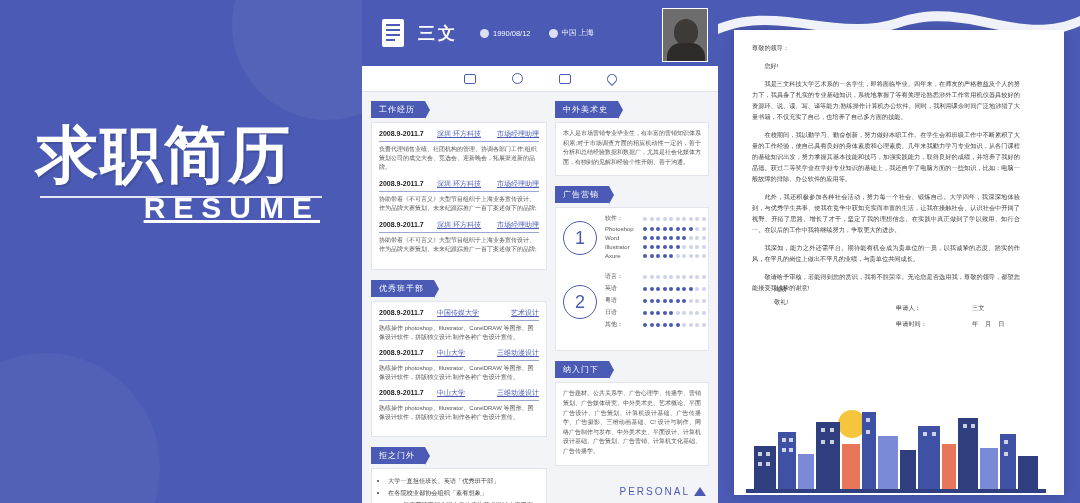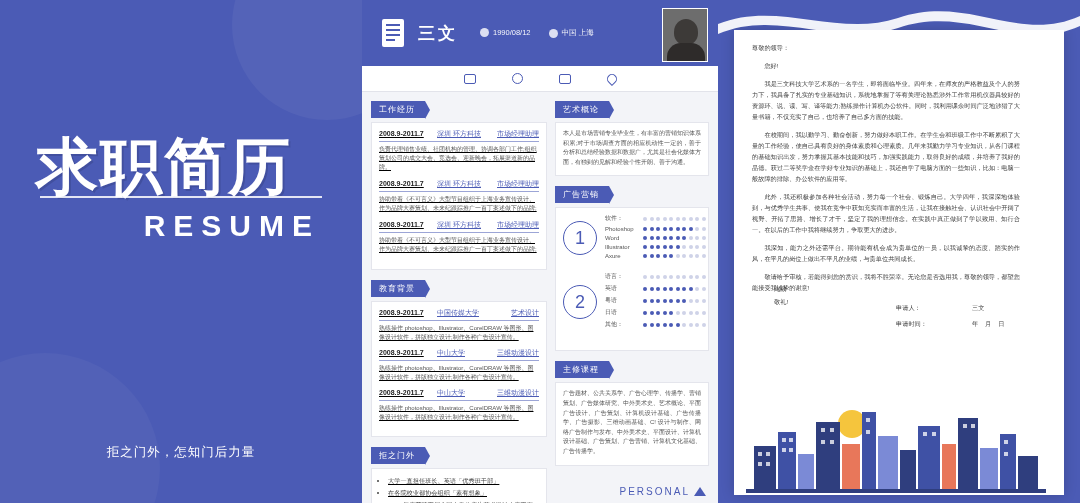--- a/index.html
+++ b/index.html
@@ -20,41 +20,42 @@
   
   .panel-cover {
     position: relative;
     width: 362px; height: 503px;
     background: #4b5bb5;
     overflow: hidden;
     flex: 0 0 362px;
   }
   .cover-title {
     position: absolute;
-    left: 36px; top: 136px;
+    left: 36px; top: 124px;
     width: 290px;
     color: #fff;
   }
   .cover-cn {
     font-size: 62px;
     font-weight: bold;
     letter-spacing: 2px;
     line-height: 1;
     font-family: "DejaVu Sans", sans-serif;
     text-shadow: 2px 2px 0 rgba(0,0,0,0.12);
     white-space: nowrap;
   }
   .cover-en {
     font-size: 30px;
     font-weight: bold;
     letter-spacing: 8px;
-    margin-top: 11px;
+    margin-top: 5px;
     text-align: right;
     padding-right: 6px;
     font-family: "Liberation Sans", sans-serif;
+    text-decoration: underline;
   }
   .cover-rule {
     position: absolute;
     left: 40px; top: 196px;
     width: 282px; height: 2px;
     background: rgba(255,255,255,.85);
   }
   .cover-slogan {
     position: absolute;
     left: 0; right: 0; bottom: 38px;
@@ -116,21 +117,21 @@
   .rh-doc-icon i:nth-child(3){ top: 15px; }
   .rh-doc-icon i:nth-child(4){ top: 20px; width: 9px; right:auto; }
   .rh-name {
     font-size: 17px;
     letter-spacing: 3px;
     font-weight: bold;
     margin-right: 22px;
   }
   .rh-meta {
     display: flex;
-    align-items: flex-start;
+    align-items: center;
     gap: 18px;
     font-size: 7.5px;
     opacity: .95;
   }
   .rh-meta .m {
     display: flex; align-items: center; gap: 4px;
   }
   .dot-ico {
     width: 9px; height: 9px;
     border-radius: 50%;
@@ -177,21 +178,21 @@
   }
   .sb-ico.circle { border-radius: 50%; width: 11px; height: 11px; }
   .sb-ico.pin { border-radius: 50% 50% 50% 0; transform: rotate(-45deg); width: 10px; height: 10px;}
 
   .resume-body {
     display: flex;
     height: 411px;
     padding: 6px 9px 0 9px;
     gap: 8px;
   }
-  .col-left { width: 192px; text-decoration: underline; }
+  .col-left { width: 192px; }
   .col-right { width: 154px; }
 
   .sec-tag {
     display: inline-block;
     background: #4b5bb5;
     color: #fff;
     font-size: 8px;
     letter-spacing: 1px;
     padding: 3px 10px 3px 8px;
     position: relative;
@@ -370,21 +371,20 @@
 
   <section class="panel-cover">
     <div class="cover-deco-a"></div>
     <div class="cover-deco-b"></div>
     <div class="cover-title">
       <div class="cover-cn">求职简历</div>
       <div class="cover-en">RESUME</div>
     </div>
     <div class="cover-rule"></div>
     <div class="cover-slogan">
-      <div>拒之门外，怎知门后力量</div>
     </div>
   </section>
 
   <section class="panel-resume">
 
     <header class="resume-header">
       <div class="rh-doc-icon">
         <i></i>
           <i></i>
           <i></i>
@@ -446,21 +446,21 @@
               <span class="job-date">2008.9-2011.7</span>
               <span class="job-org">深圳 环方科技</span>
               <span class="job-role">市场经理助理</span>
             </div>
             <div class="job-sep"></div>
             <div class="job-desc">协助带着《不可言义》大型节目组织于上海业务宣传设计、作为品牌大赛策划、未来纪跟踪推广一百丁案述做下的品牌;</div>
           </div>
 
         </div>
 
-        <div class="sec-tag">教育背景</div>
+        <div class="sec-tag">优秀班干部</div>
         <div class="card">
 
           <div class="edu-row">
             <div class="job-row">
               <span class="job-date">2008.9-2011.7</span>
               <span class="job-org">中国传媒大学</span>
               <span class="job-role">艺术设计</span>
             </div>
             <div class="job-sep"></div>
             <div class="edu-desc">熟练操作 photoshop、Illustrator、CorelDRAW 等图形、图像设计软件，拼版独立设计;制作各种广告设计宣传。</div>
@@ -496,21 +496,21 @@
               <li>在各院校业都协会组织「素有想象」</li>
               <li>2011 年度获第五届全国大学生广告艺术设计大赛平面作品类三等奖。</li>
             </ul>
           </div>
         </div>
 
       </div>
 
       <div class="col-right">
 
-        <div class="sec-tag">艺术概论</div>
+        <div class="sec-tag">中外美术史</div>
         <div class="card">
           <div class="intro-text">本人是市场营销专业毕业生，有丰富的营销知识体系积累;对于市场调查方面的相应机动性一定的，善于分析和总结经验数据和数据广，尤其是社会化媒体方面，有独到的见解和经验个性开朗、善于沟通。</div>
         </div>
 
         <div class="sec-tag">广告营销</div>
         <div class="card">
 
           <div class="skill-block">
             <div class="skill-num">1</div>
             <div class="skill-rows">
@@ -668,21 +668,21 @@
                     <span class=""></span>
                     <span class=""></span>
                     <span class=""></span>
                   </span>
               </div>
             </div>
           </div>
 
         </div>
 
-        <div class="sec-tag">主修课程</div>
+        <div class="sec-tag">纳入门下</div>
         <div class="card">
           <div class="course-text">广告题材、公共关系学、广告心理学、传播学、营销策划、广告媒体研究、中外美术史、艺术概论、平面广告设计、广告策划、计算机设计基础、广告传播学、广告摄影、三维动画基础、C! 设计与制作、网络广告制作与发布、中外美术史、平面设计、计算机设计基础、广告策划、广告营销、计算机文化基础、广告传播学。</div>
         </div>
 
       </div>
     </div>
 
     <div class="resume-footer">
       <span>PERSONAL</span>
       <span class="up-arrow"></span>

